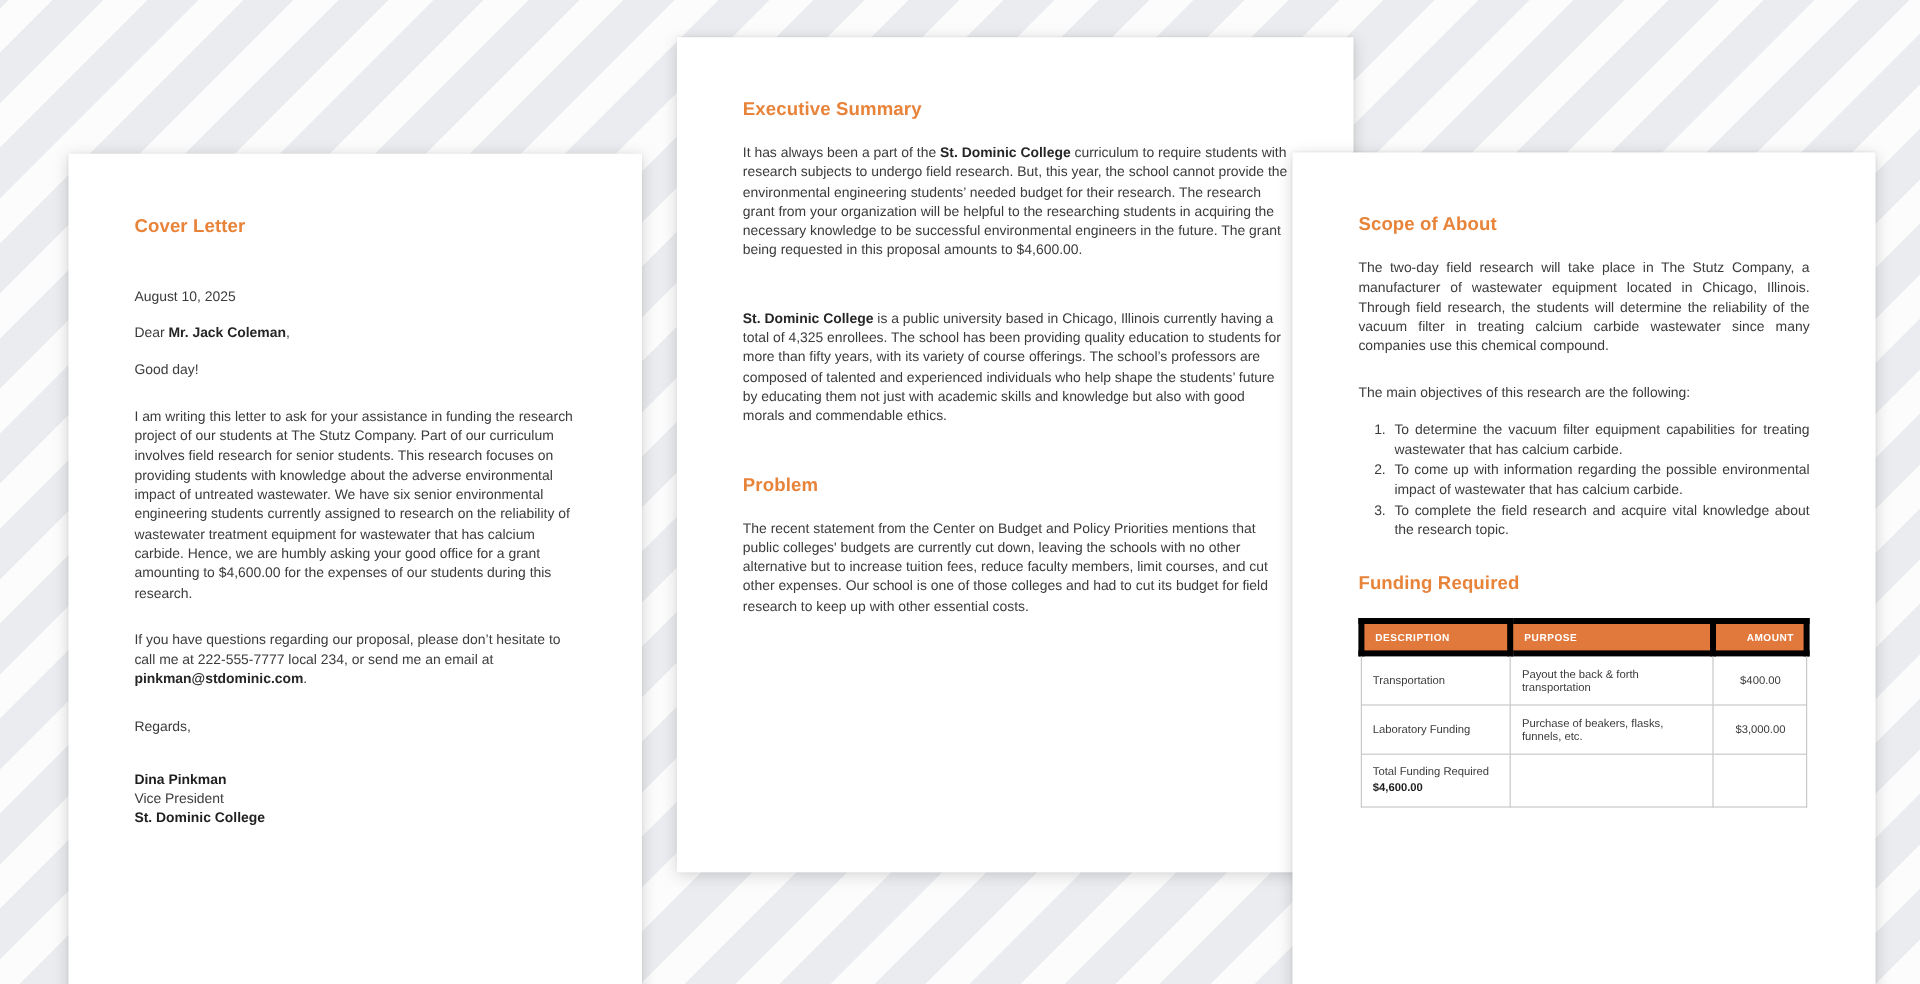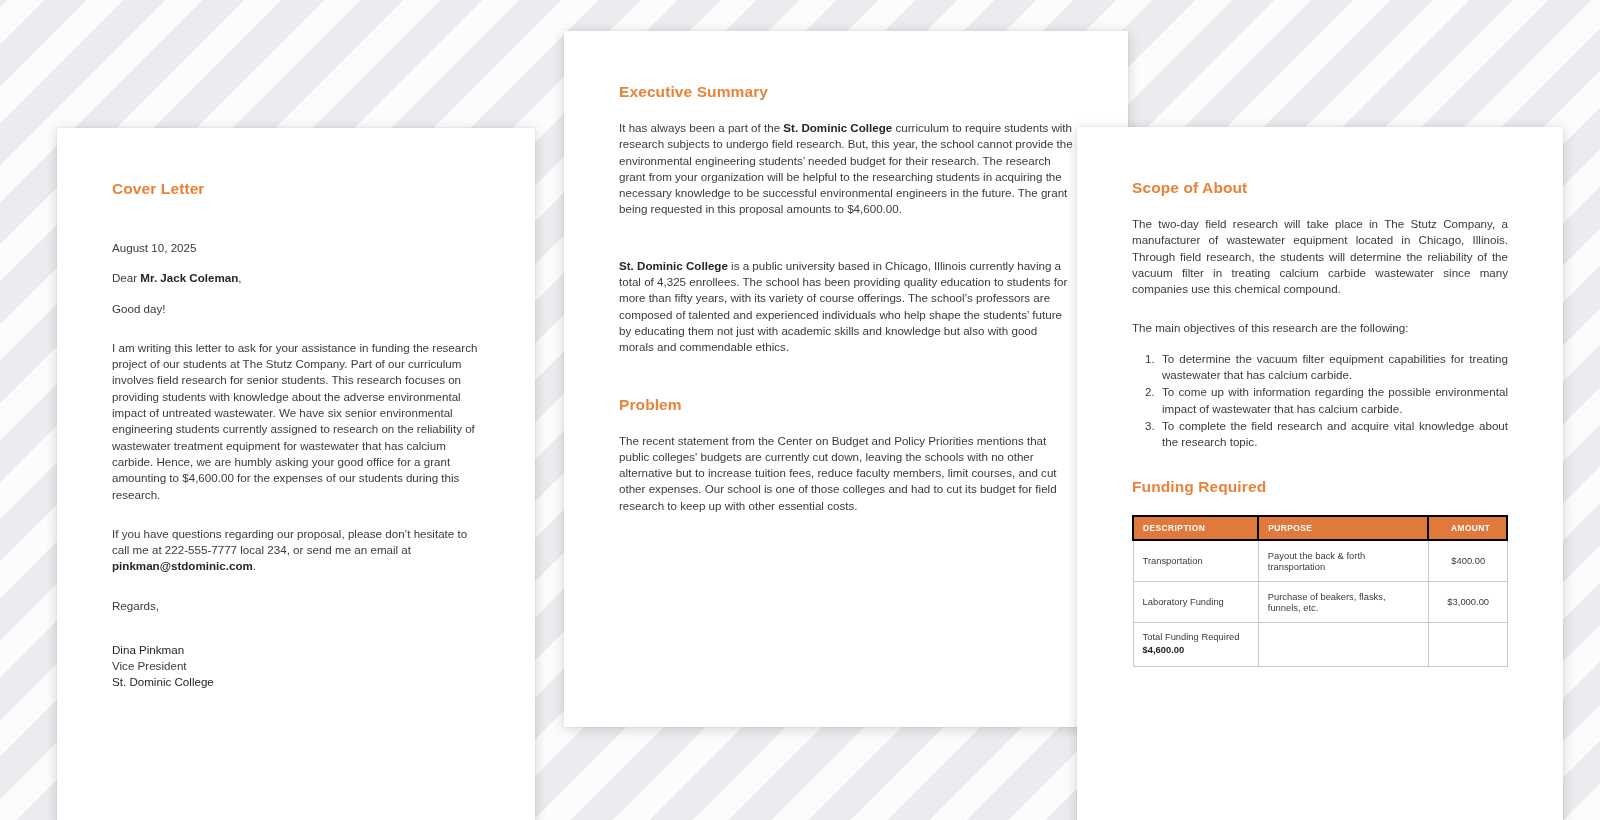--- a/index.html
+++ b/index.html
@@ -78,21 +78,21 @@
   .spacer-sm { height: 9px; }
 
   
   #page-cover .doc-heading { margin-bottom: 42px; }
 
   .sig-line {
     font-size: 11.6px;
     line-height: 15.8px;
     color: #3b3b3b;
   }
-  .sig-line.bold { font-weight: normal; color: #1f1f1f; }
+  .sig-line.bold { font-weight: bold; color: #1f1f1f; }
 
   
   ol.objectives {
     margin: 2px 0 0 0;
     padding-left: 26px;
     list-style-position: outside;
   }
   ol.objectives li {
     font-size: 11.6px;
     line-height: 16.3px;
@@ -110,23 +110,23 @@
     table-layout: fixed;
   }
   table.funding th {
     background: #e2793c;
     color: #ffffff;
     font-size: 8.4px;
     font-weight: bold;
     letter-spacing: 0.45px;
     text-align: left;
     padding: 6px 8px 6px 9px;
-    border: 2px solid #000000;
-  }
-  table.funding th.amount-col { text-align: center; padding-left: 14px; }
+    border: 5px solid #000000;
+  }
+  table.funding th.amount-col { text-align: right; padding-left: 14px; }
   table.funding td {
     font-size: 9.4px;
     color: #3b3b3b;
     padding: 9px 8px 9px 9px;
     border: 1px solid #c9c9c9;
     vertical-align: middle;
     height: 29px;
   }
   table.funding td.amount {
     text-align: center;

